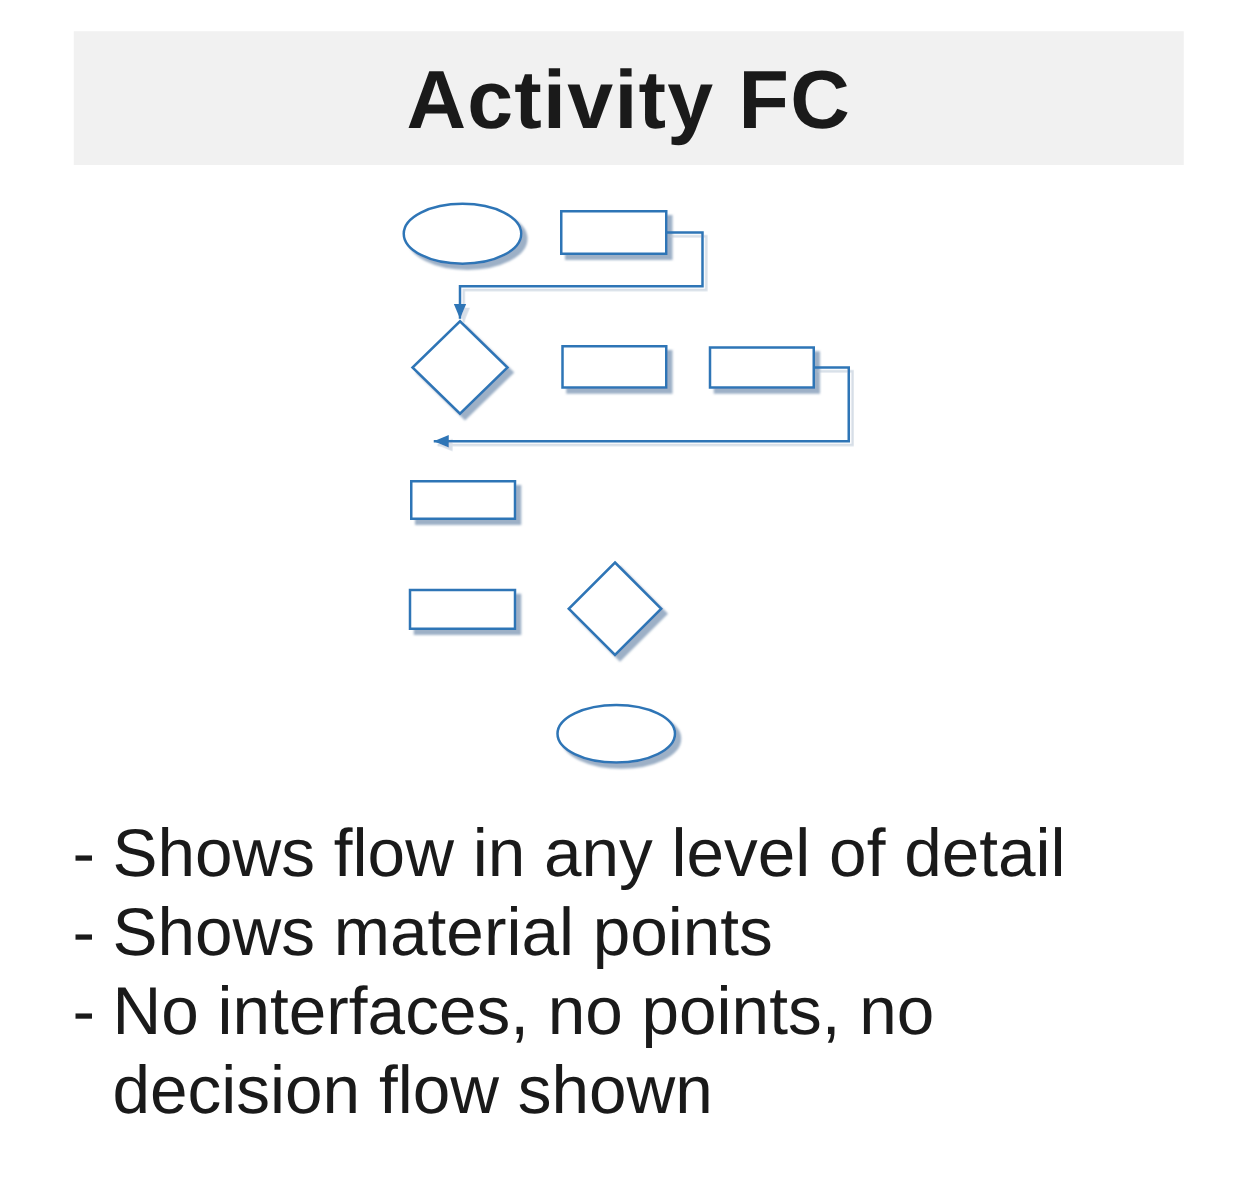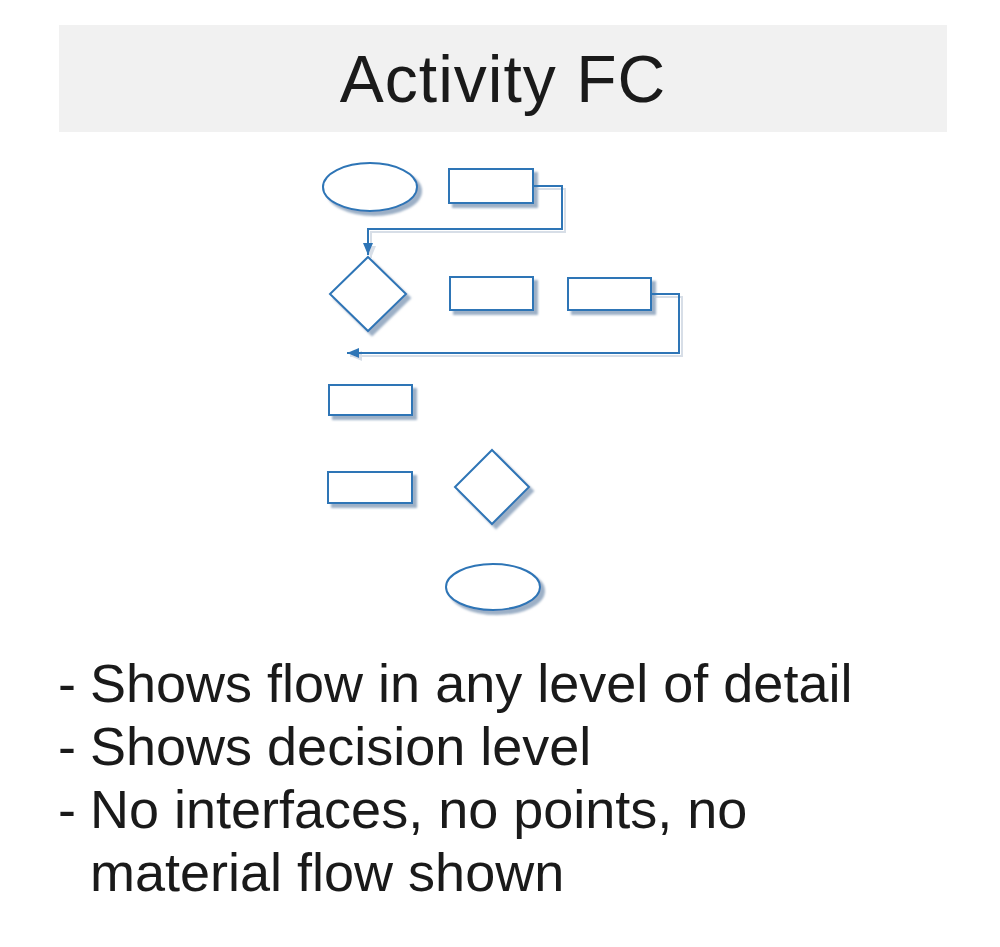--- a/index.html
+++ b/index.html
@@ -22,21 +22,21 @@
     position:absolute;
     left:59px; top:25px;
     width:888px; height:107px;
     background:var(--banner-bg);
     display:flex;
     align-items:center;
     justify-content:center;
   }
   .title{
     font-size:66px;
-    font-weight:400;
+    font-weight:700;
     letter-spacing:1px;
     color:var(--text);
     white-space:nowrap;
   }
   .flowchart-svg{
     position:absolute;
     left:0; top:0;
     width:1000px; height:947px;
   }
   .bullets{
@@ -102,25 +102,25 @@
       </g>
   </svg>
 
   <div class="bullets">
       <div class="bullet-line">
         <span class="marker">-</span>
         <span>Shows flow in any level of detail</span>
       </div>
       <div class="bullet-line">
         <span class="marker">-</span>
-        <span>Shows decision level</span>
+        <span>Shows material points</span>
       </div>
       <div class="bullet-line">
         <span class="marker">-</span>
         <span>No interfaces, no points, no</span>
       </div>
       <div class="bullet-line">
         <span class="marker"></span>
-        <span>material flow shown</span>
+        <span>decision flow shown</span>
       </div>
     </div>
 
 </div>
 
 </body></html>

